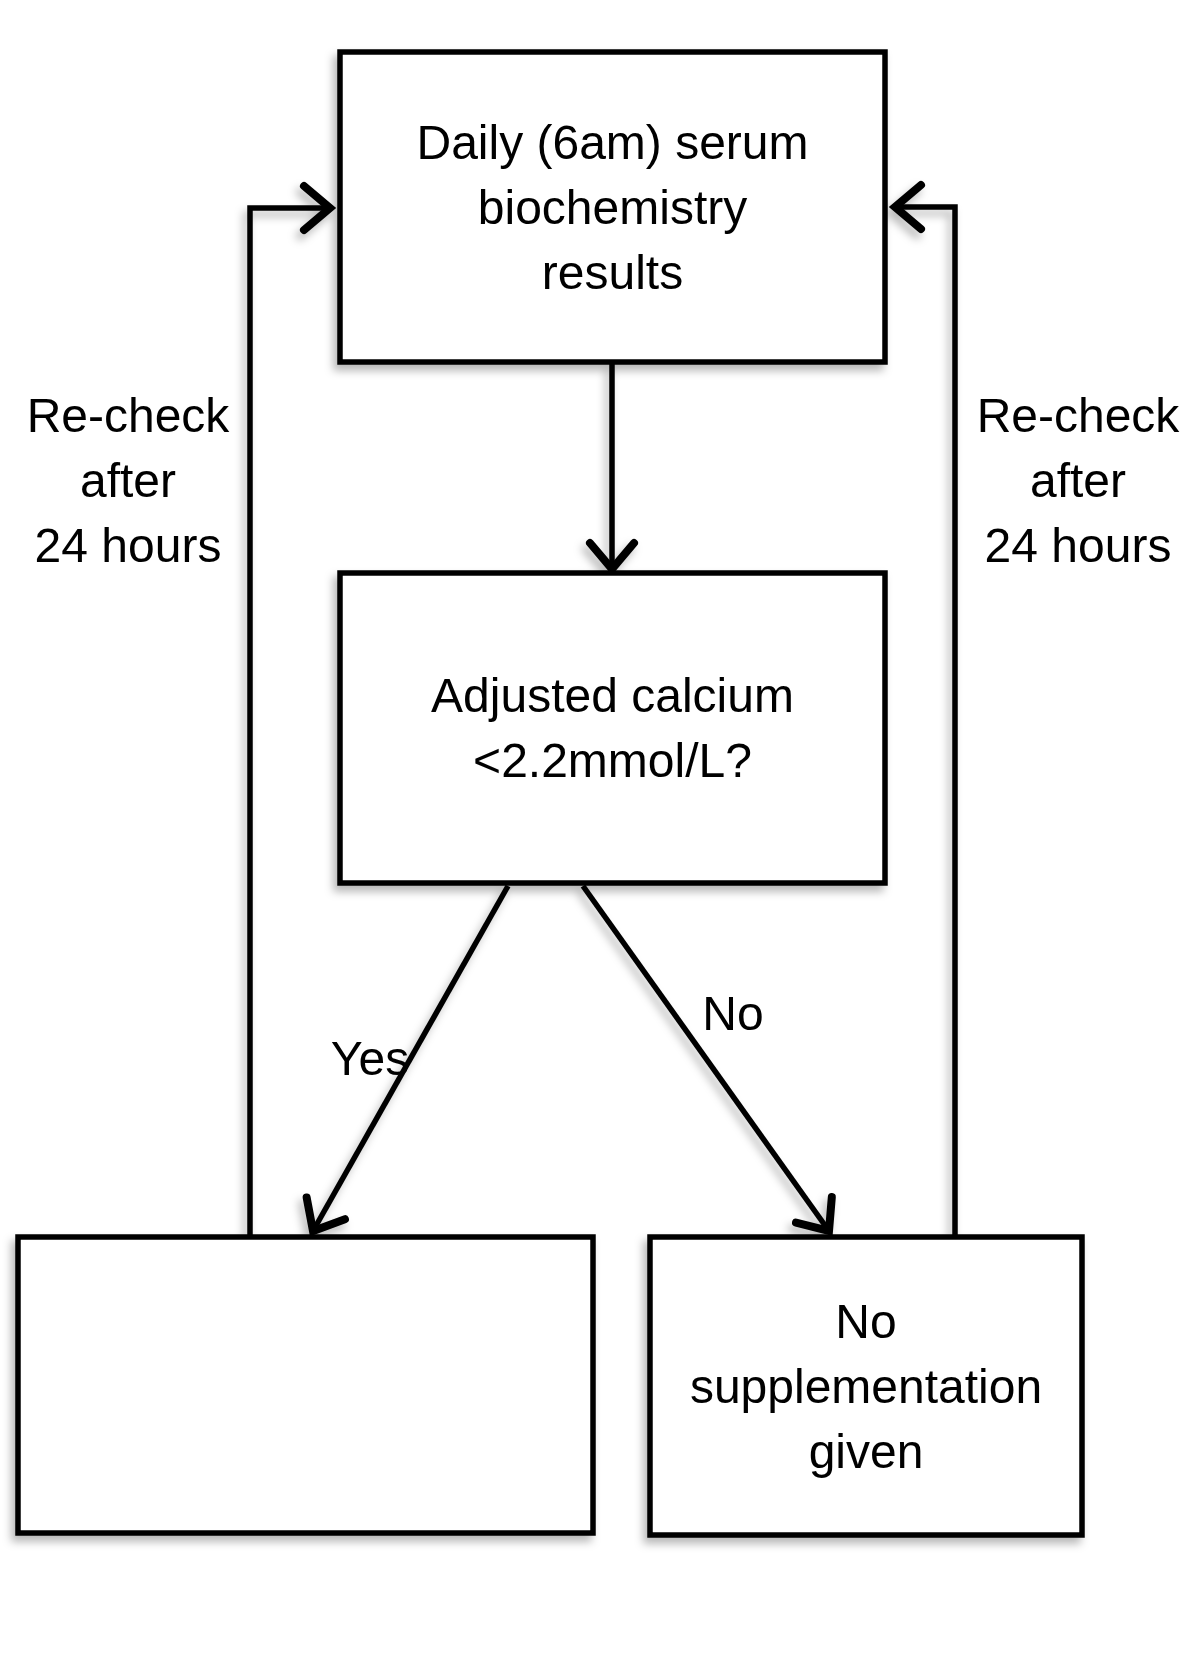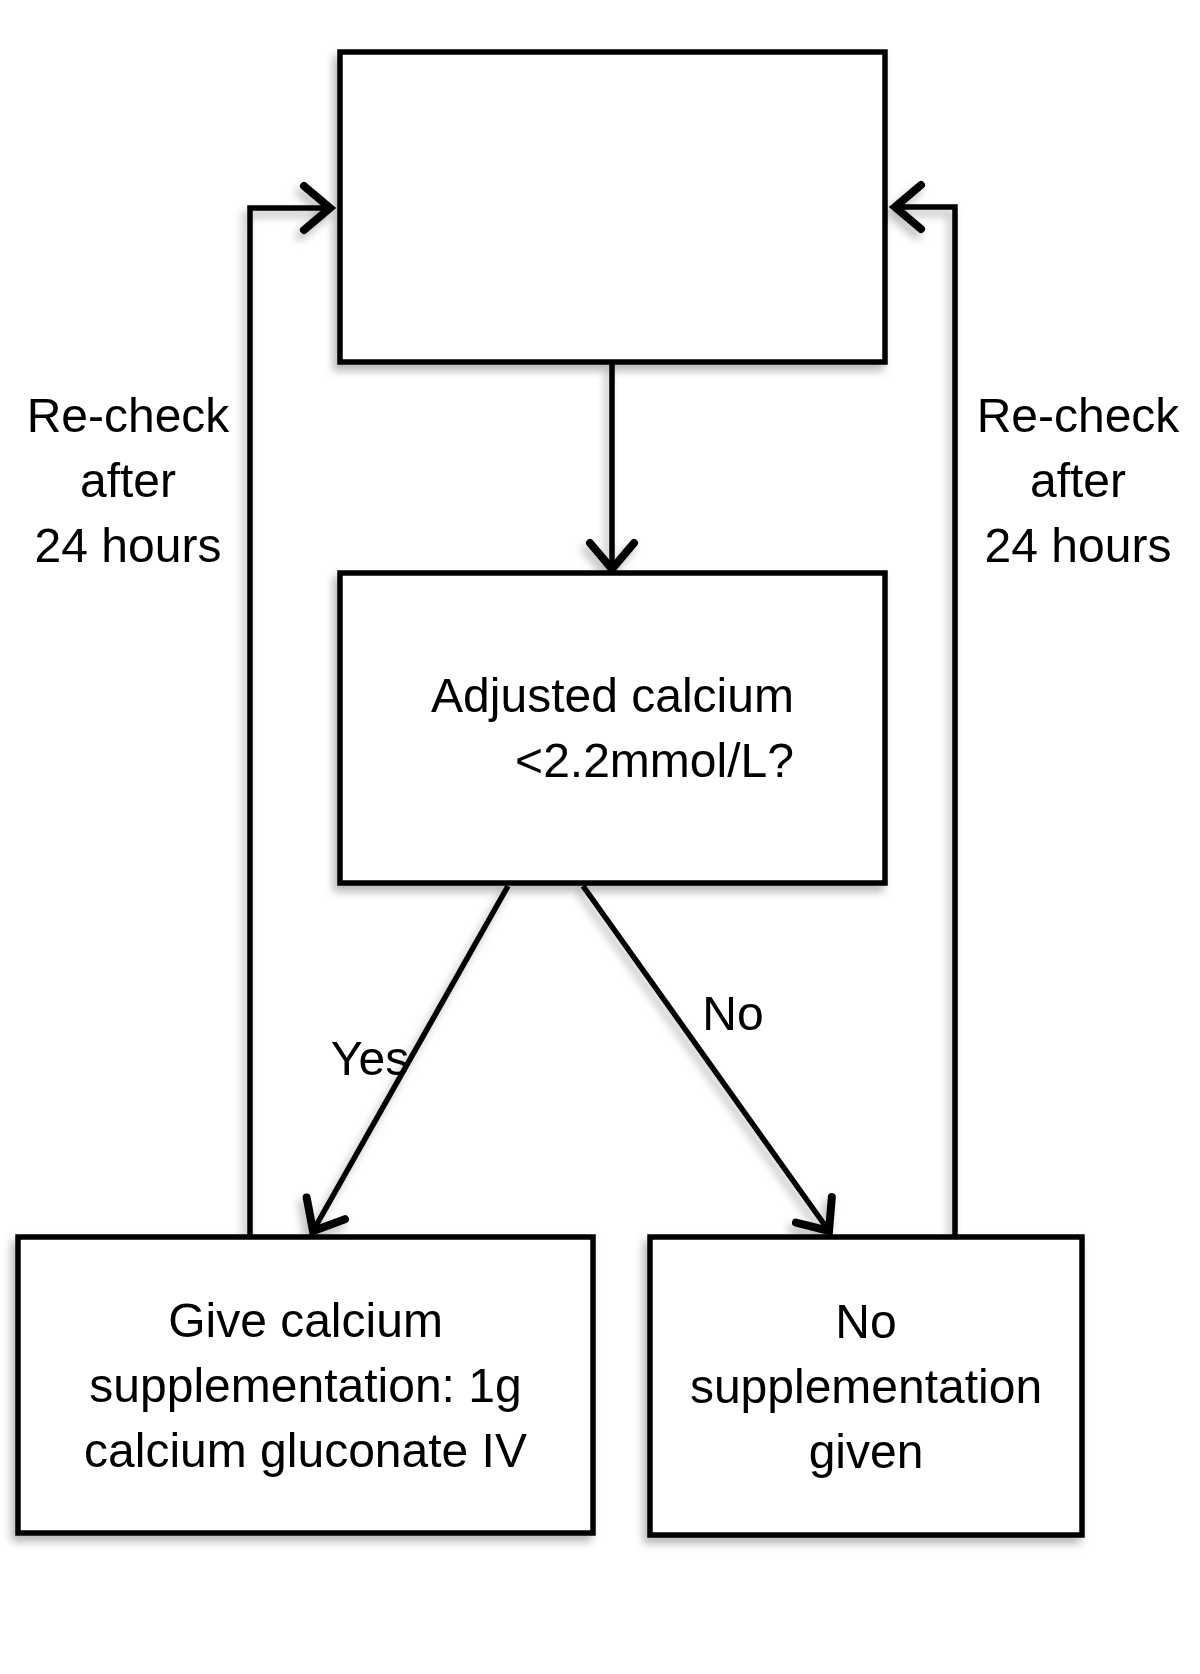--- a/index.html
+++ b/index.html
@@ -59,27 +59,27 @@
       <line x1="508" y1="886" x2="313" y2="1231" marker-end="url(#arrow)"></line>
       <line x1="583" y1="886" x2="829" y2="1231" marker-end="url(#arrow)"></line>
 
       <rect x="340" y="52" width="545" height="310" fill="#ffffff"></rect>
       <rect x="340" y="573" width="545" height="310" fill="#ffffff"></rect>
       <rect x="18" y="1237" width="575" height="296" fill="#ffffff"></rect>
       <rect x="650" y="1237" width="432" height="298" fill="#ffffff"></rect>
     </g>
   </svg>
 
+  <div class="label node-label" style="left:340px; top:52px; width:545px; height:310px;">Daily (6am) serum
+biochemistry
+results</div>
 
-  <div class="label node-label" style="left:340px; top:573px; width:545px; height:310px;text-align:right;">Adjusted calcium
+  <div class="label node-label" style="left:340px; top:573px; width:545px; height:310px;">Adjusted calcium
 &lt;2.2mmol/L?</div>
 
-  <div class="label node-label" style="left:18px; top:1237px; width:575px; height:296px;">Give calcium
-supplementation: 1g
-calcium gluconate IV</div>
 
   <div class="label node-label" style="left:650px; top:1237px; width:432px; height:298px;">No
 supplementation
 given</div>
 
   <div class="label edge-label" style="left:8px; top:383px; width:240px; height:195px;">Re-check
 after
 24 hours</div>
 
   <div class="label edge-label" style="left:958px; top:383px; width:240px; height:195px;">Re-check

